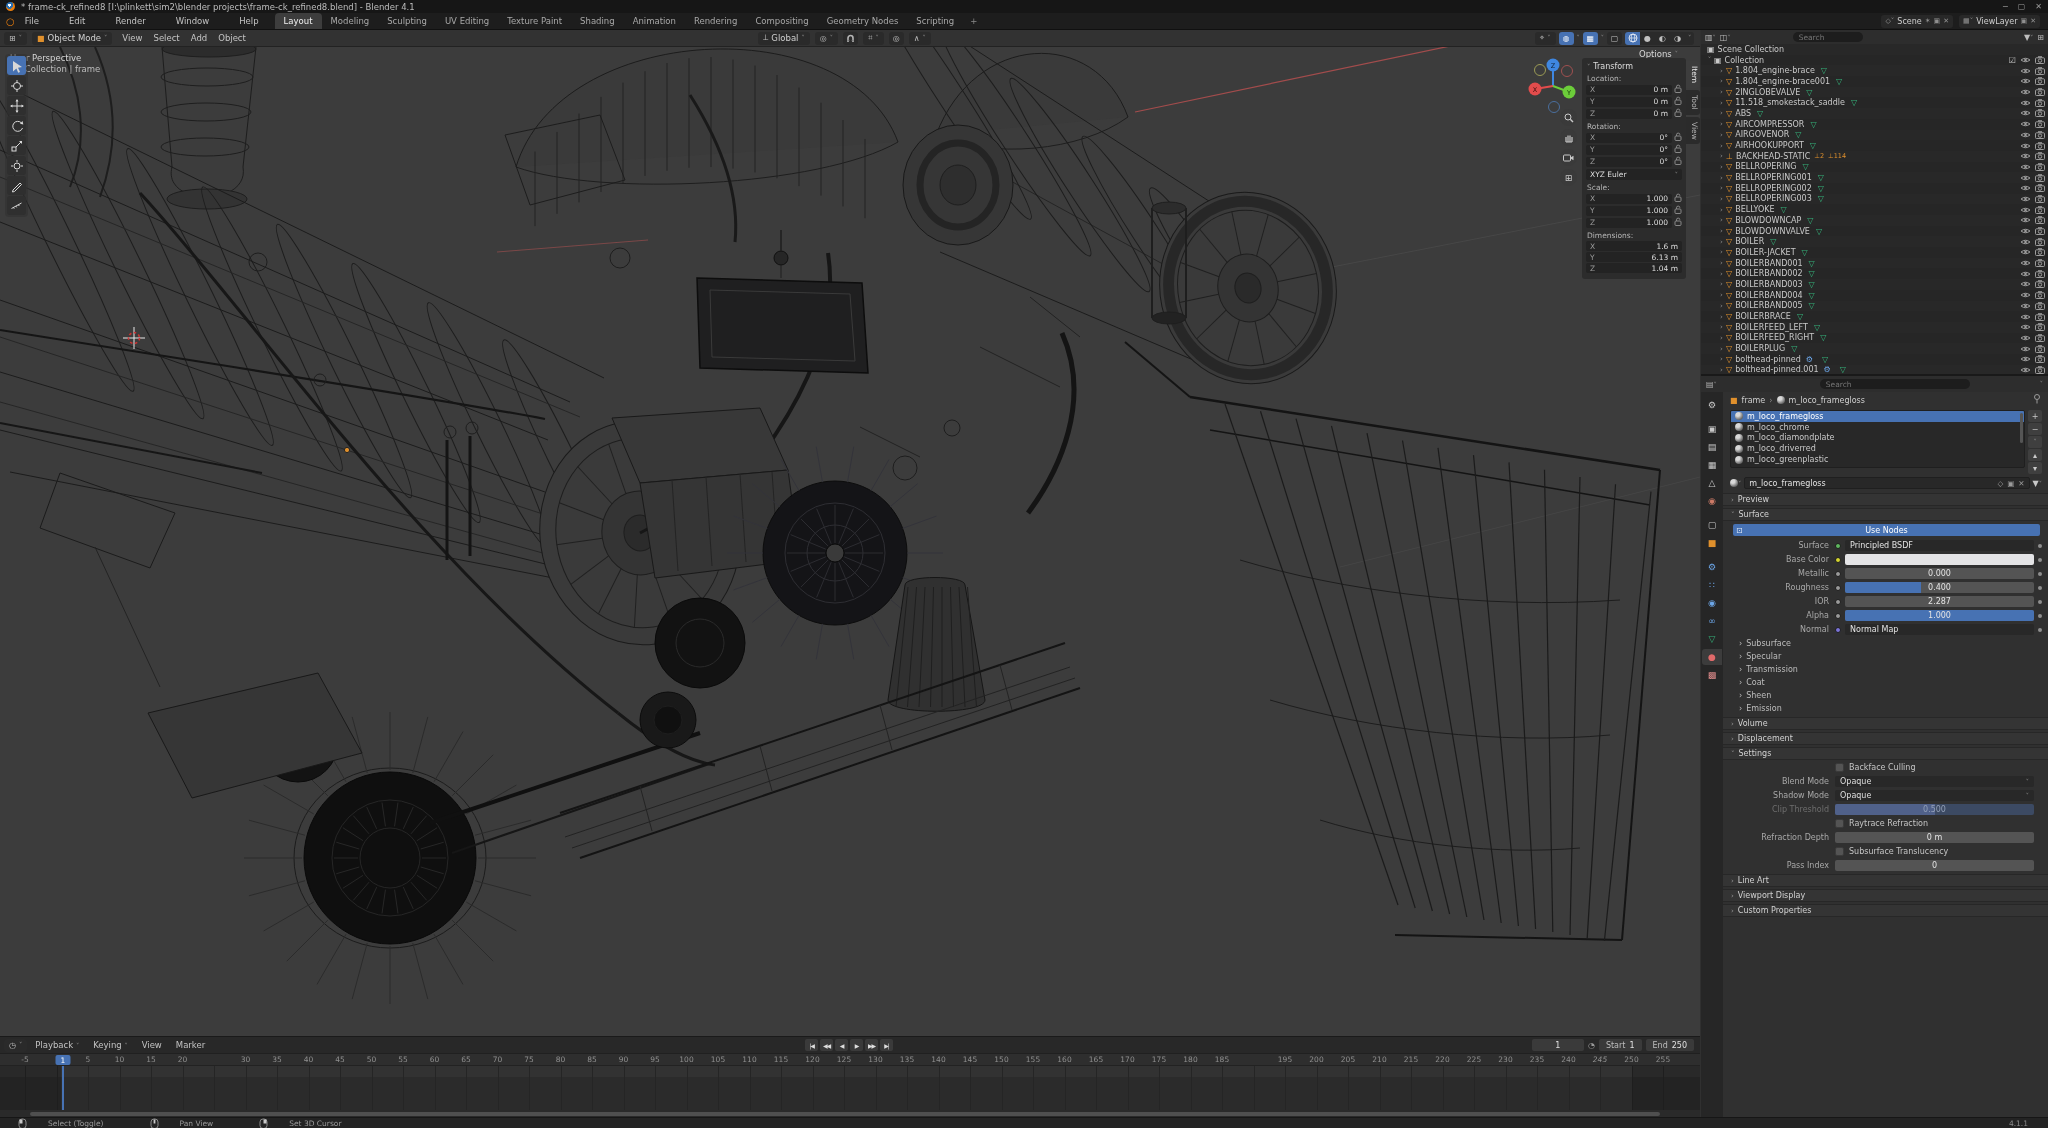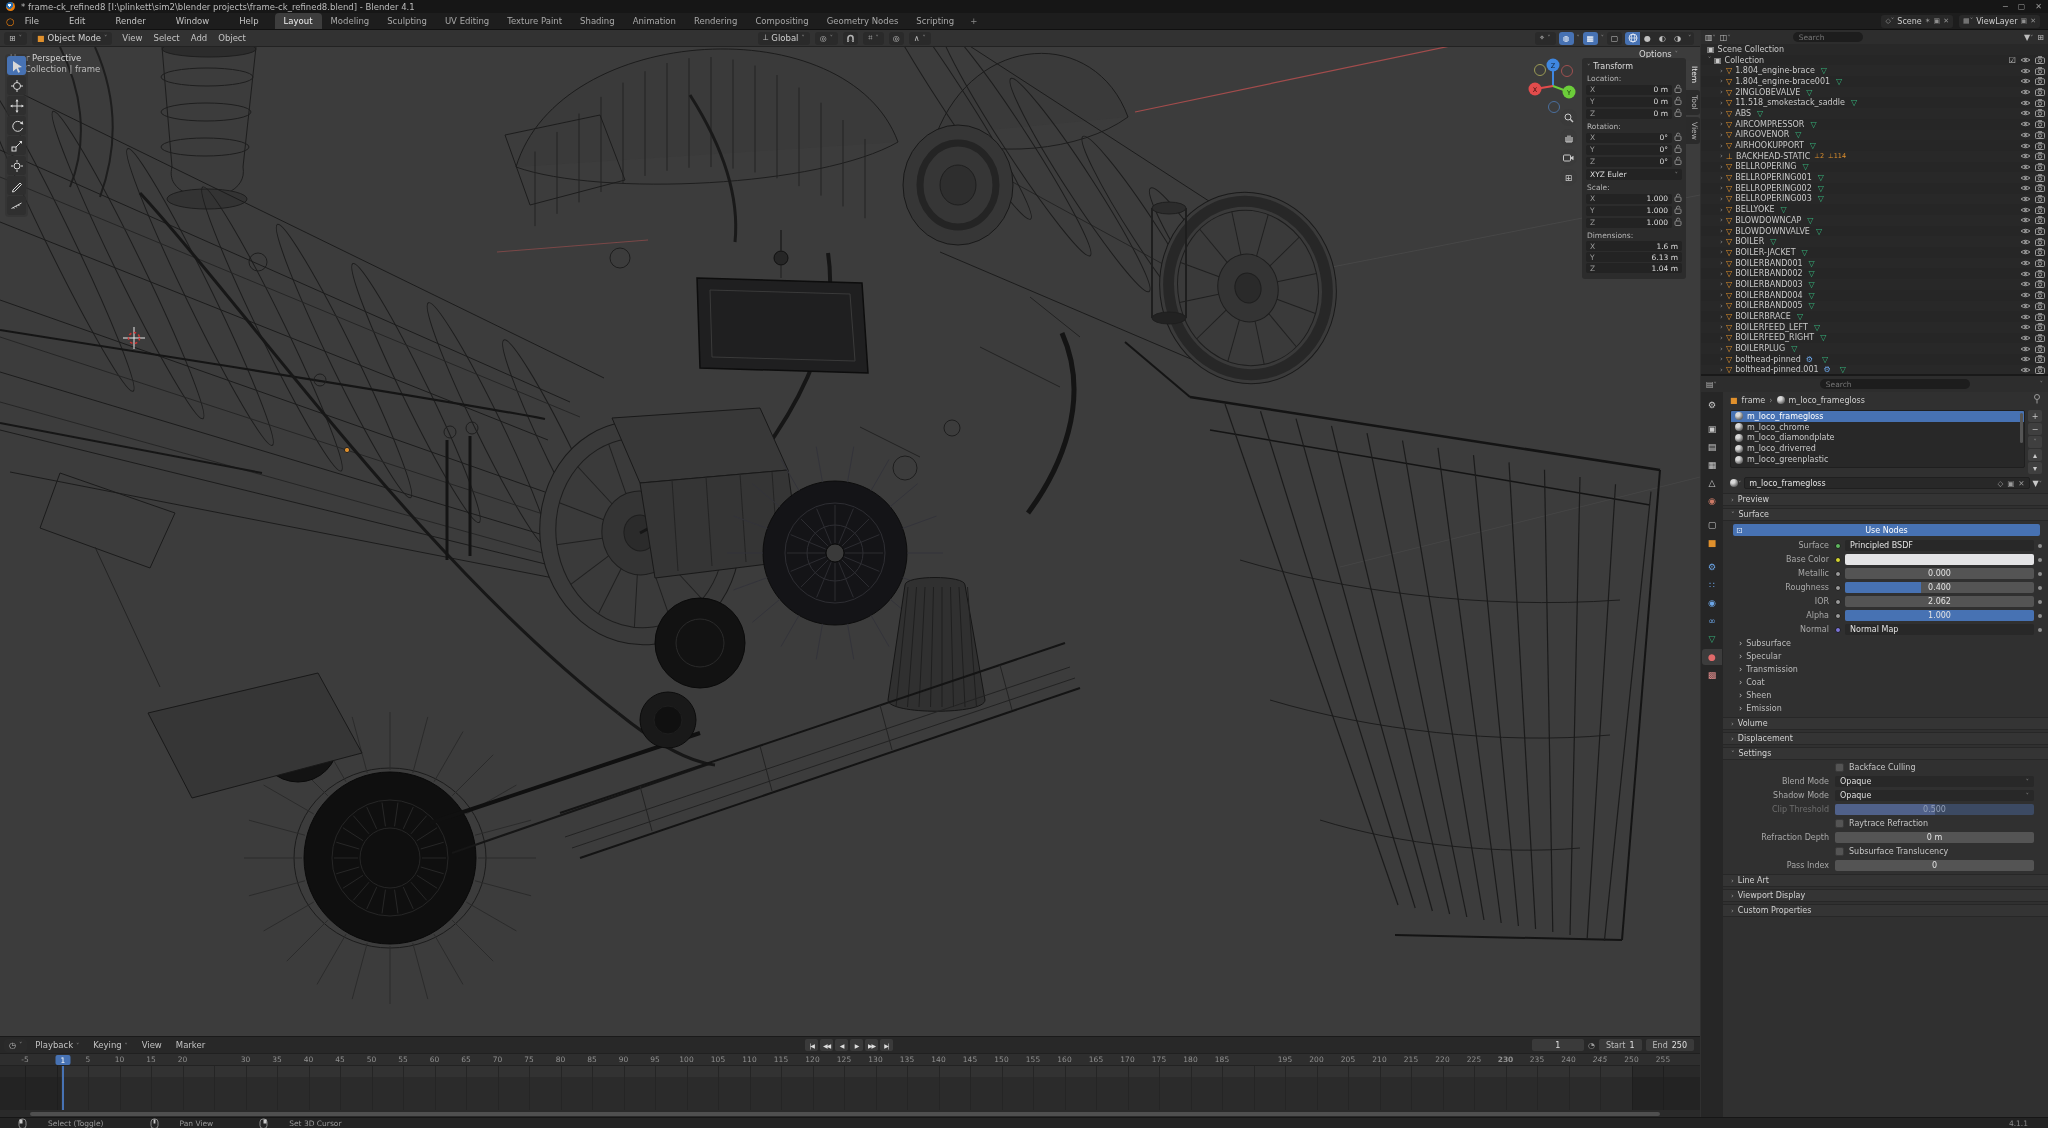--- a/index.html
+++ b/index.html
@@ -1491,21 +1491,21 @@
             <div class="fill" style="width: 40%;"></div>
             <span class="val">0.400</span>
           </div>
           <span class="kdot"></span>
         </div>
         <div class="prow">
           <div class="plabel">IOR</div>
           <span class="socket" style="background: rgb(154, 154, 154);"></span>
           <div class="pfield widget">
             <div class="fill" style="width: 0%;"></div>
-            <span class="val">2.062</span>
+            <span class="val">2.287</span>
           </div>
           <span class="kdot"></span>
         </div>
         <div class="prow">
           <div class="plabel">Alpha</div>
           <span class="socket" style="background: rgb(154, 154, 154);"></span>
           <div class="pfield widget">
             <div class="fill" style="width: 100%;"></div>
             <span class="val">1.000</span>
           </div>
@@ -1708,21 +1708,21 @@
         <span class="tick-lbl" style="left: 1190.5px;">180</span>
         <span class="tick-lbl" style="left: 1222px;">185</span>
         <span class="tick-lbl" style="left: 1253.5px; margin-top: 13px;">190</span>
         <span class="tick-lbl" style="left: 1285px;">195</span>
         <span class="tick-lbl" style="left: 1316.5px;">200</span>
         <span class="tick-lbl" style="left: 1348px;">205</span>
         <span class="tick-lbl" style="left: 1379.5px;">210</span>
         <span class="tick-lbl" style="left: 1411px;">215</span>
         <span class="tick-lbl" style="left: 1442.5px;">220</span>
         <span class="tick-lbl" style="left: 1474px;">225</span>
-        <span class="tick-lbl" style="left: 1505.5px; font-weight: bold;">230</span>
+        <span class="tick-lbl" style="left: 1505.5px;">230</span>
         <span class="tick-lbl" style="left: 1537px;">235</span>
         <span class="tick-lbl" style="left: 1568.5px;">240</span>
         <span class="tick-lbl" style="left: 1600px; font-style: italic;">245</span>
         <span class="tick-lbl" style="left: 1631.5px;">250</span>
         <span class="tick-lbl" style="left: 1663px;">255</span>
       </div>
     <div id="tl-pill" style="left: 62.8px;">
         <span>1</span>
       </div>
   </div>

